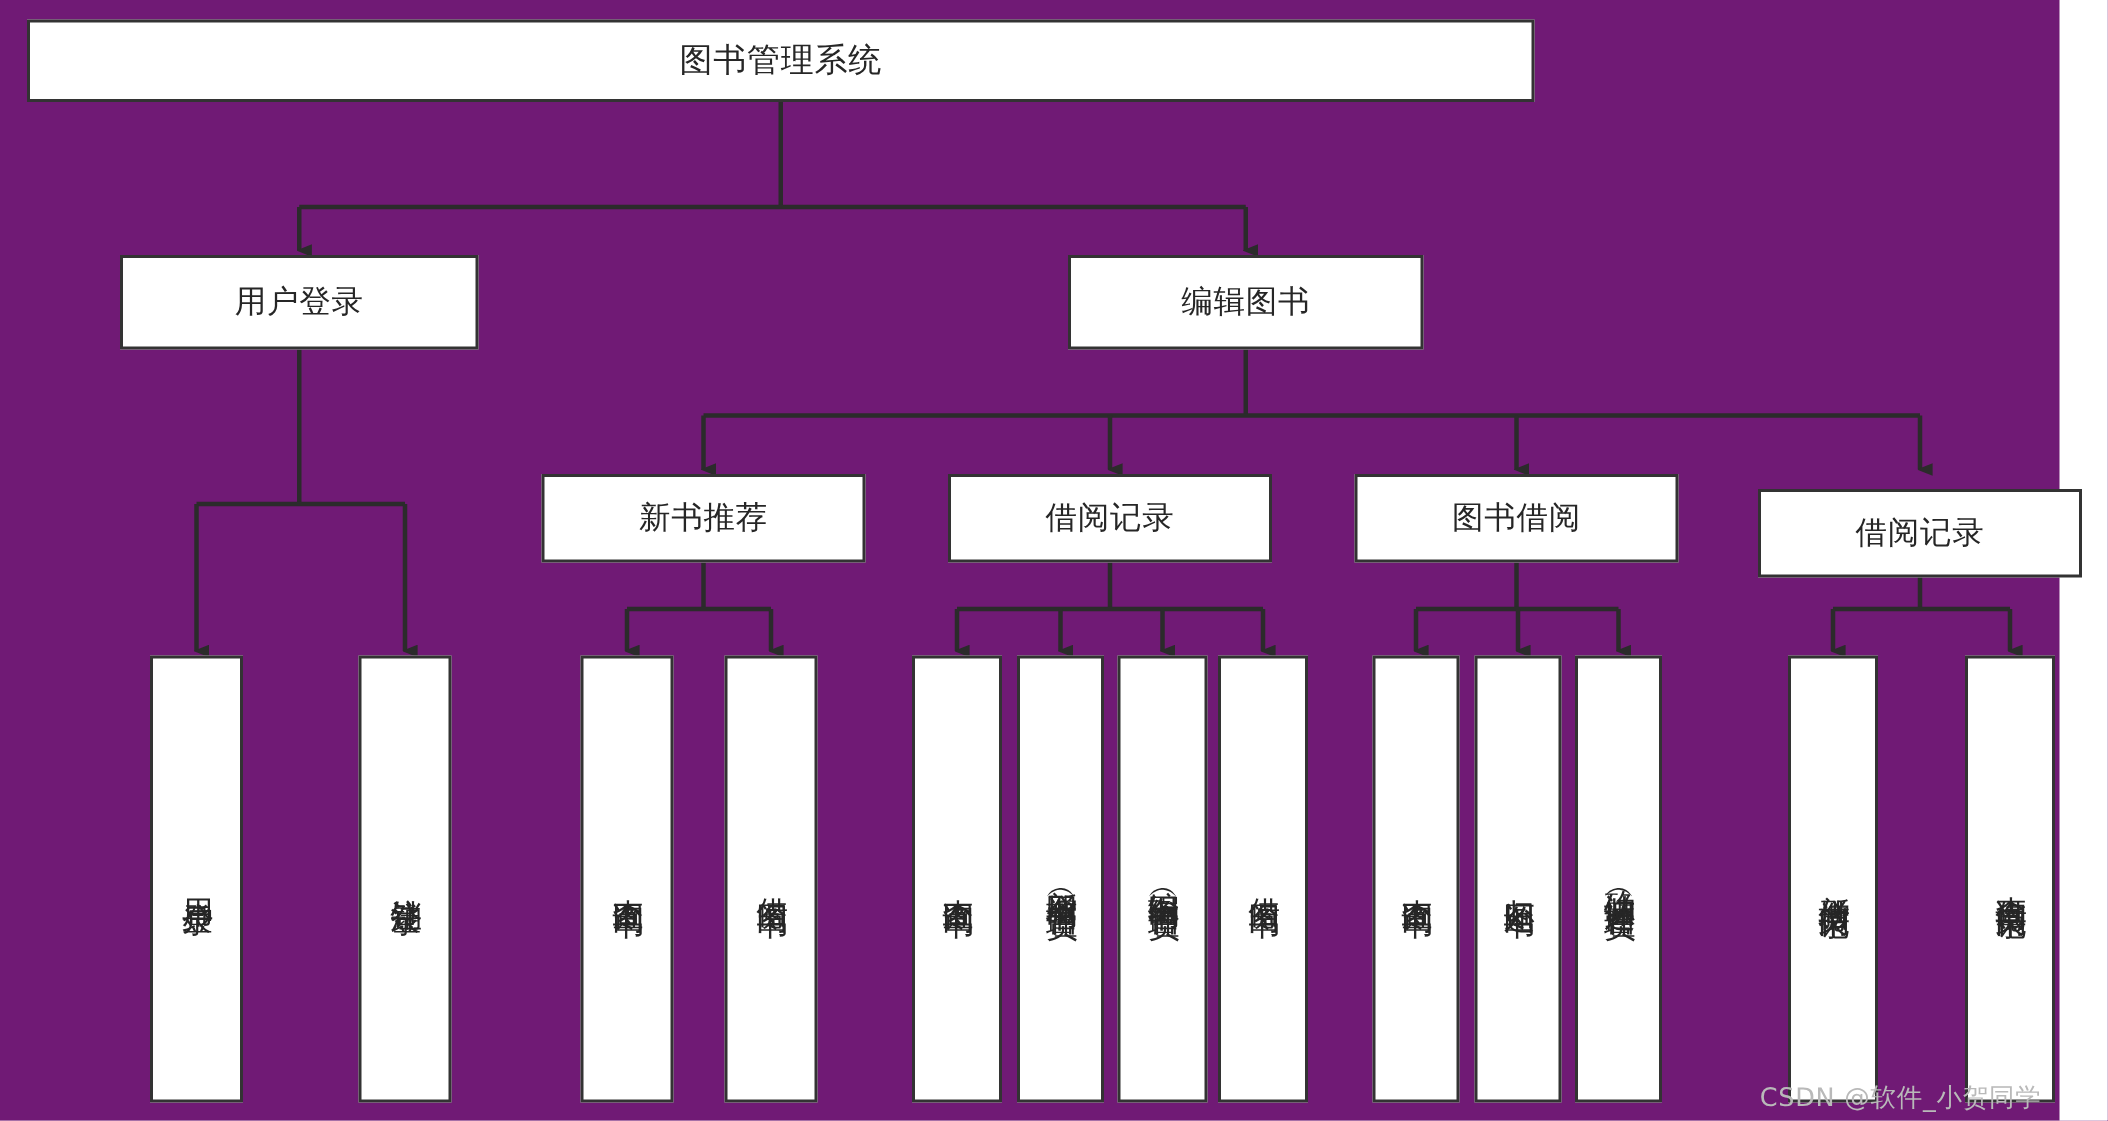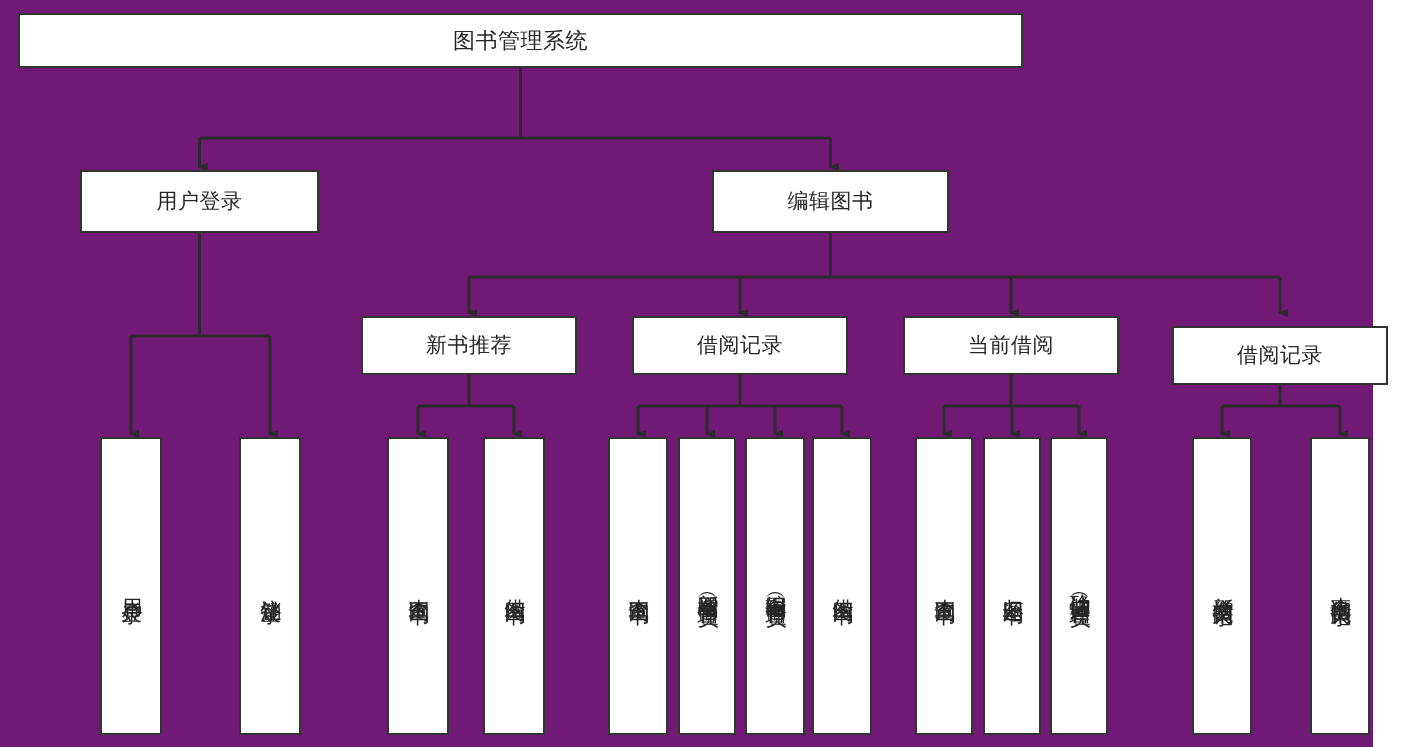--- a/index.html
+++ b/index.html
@@ -134,21 +134,21 @@
       <div class="node horizontal level2" style="left: 712px; top: 170px; width: 237px; height: 63px;">
         <span class="node-label">编辑图书</span>
       </div>
       <div class="node horizontal level3" style="left: 361px; top: 316px; width: 216px; height: 59px; justify-content: center;">
         <span class="node-label">新书推荐</span>
       </div>
       <div class="node horizontal level3" style="left: 632px; top: 316px; width: 216px; height: 59px;">
         <span class="node-label">借阅记录</span>
       </div>
       <div class="node horizontal level3" style="left: 903px; top: 316px; width: 216px; height: 59px;">
-        <span class="node-label">当前借阅</span>
+        <span class="node-label">图书借阅</span>
       </div>
       <div class="node horizontal level3" style="left: 1172px; top: 326px; width: 216px; height: 59px;">
         <span class="node-label">借阅记录</span>
       </div>
       <div class="node vertical leaf" style="left: 100px; top: 437px; width: 62px; height: 298px;">
         <span class="node-label">用户登录</span>
       </div>
       <div class="node vertical leaf" style="left: 239px; top: 437px; width: 62px; height: 298px;">
         <span class="node-label">注销登录</span>
       </div>
@@ -180,13 +180,14 @@
         <span class="node-label">确认归还（管理员）</span>
       </div>
       <div class="node vertical leaf" style="left: 1192px; top: 437px; width: 60px; height: 298px;">
         <span class="node-label">新增借阅记录</span>
       </div>
       <div class="node vertical leaf" style="left: 1310px; top: 437px; width: 60px; height: 298px;">
         <span class="node-label">查询借阅记录</span>
       </div>
     </div>
 
+  <div class="watermark">CSDN @软件_小贺同学</div>
 </div>
 
 </body></html>

